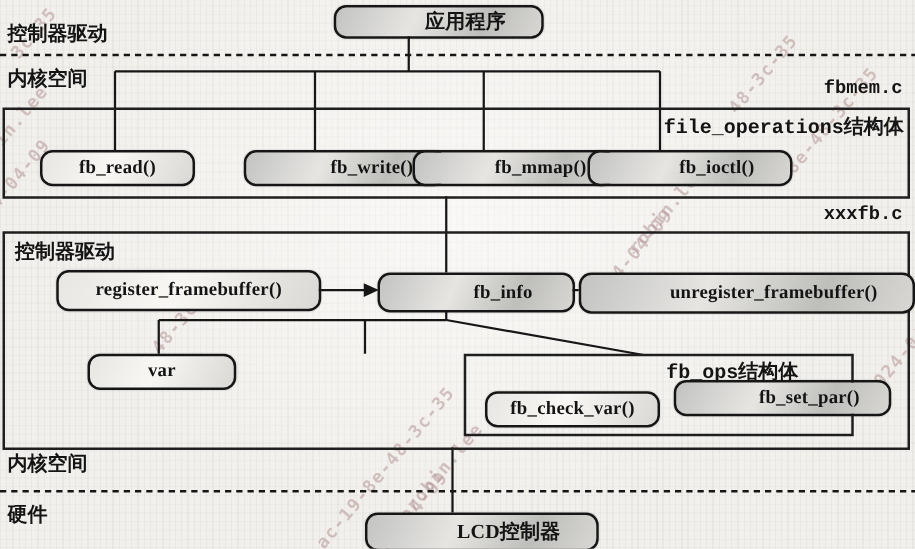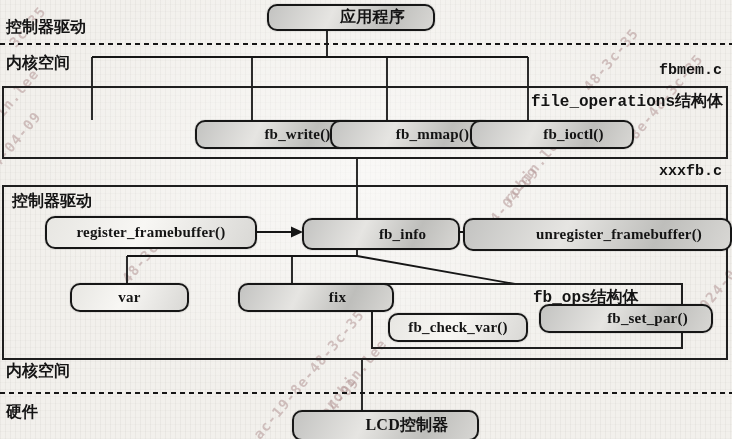--- a/index.html
+++ b/index.html
@@ -102,29 +102,29 @@
   <div class="lbl cjk" style="left:6px;top:402px">硬件</div>
 
   <div class="lbl code right" style="left:622px;top:62px;width:100px">fbmem.c</div>
   <div class="lbl code right" style="left:503px;top:91px;width:220px;font-size:16px">file_operations结构体</div>
   <div class="lbl code right" style="left:622px;top:163px;width:100px">xxxfb.c</div>
   <div class="lbl cjk" style="left:12px;top:191px">控制器驱动</div>
   <div class="lbl code" style="left:533px;top:287px;font-size:16px">fb_ops结构体</div>
 
   <div class="node shaded cjk" style="left:267px;top:4px;width:121px;height:23px">应用程序</div>
 
+  <div class="node light" style="left:32px;top:120px;width:120px;height:25px">fb_read()</div>
   <div class="node shaded" style="left:195px;top:120px;width:115px;height:25px">fb_write()</div>
   <div class="node shaded" style="left:330px;top:120px;width:115px;height:25px">fb_mmap()</div>
   <div class="node shaded" style="left:470px;top:120px;width:117px;height:25px">fb_ioctl()</div>
 
   <div class="node light" style="left:45px;top:216px;width:208px;height:29px">register_framebuffer()</div>
   <div class="node shaded" style="left:302px;top:218px;width:111px;height:28px">fb_info</div>
   <div class="node shaded" style="left:463px;top:218px;width:222px;height:29px">unregister_framebuffer()</div>
 
   <div class="node light" style="left:70px;top:283px;width:115px;height:25px">var</div>
-  <div class="node shaded" style="left:238px;top:283px;width:109px;height:25px">fix</div>
 
   <div class="node light" style="left:388px;top:313px;width:136px;height:25px">fb_check_var()</div>
   <div class="node shaded" style="left:539px;top:304px;width:127px;height:25px">fb_set_par()</div>
 
   <div class="node shaded cjk" style="left:292px;top:410px;width:140px;height:27px">LCD控制器</div>
 
 </div>
 
 </body></html>

